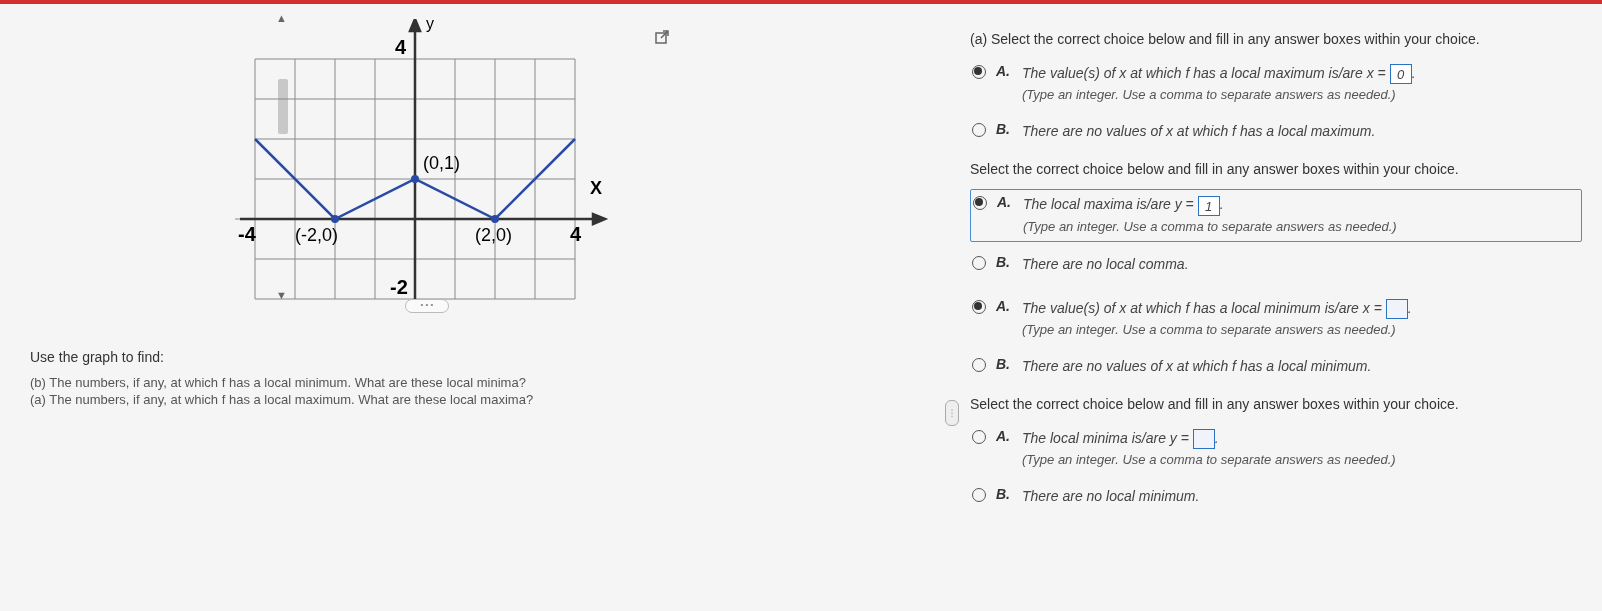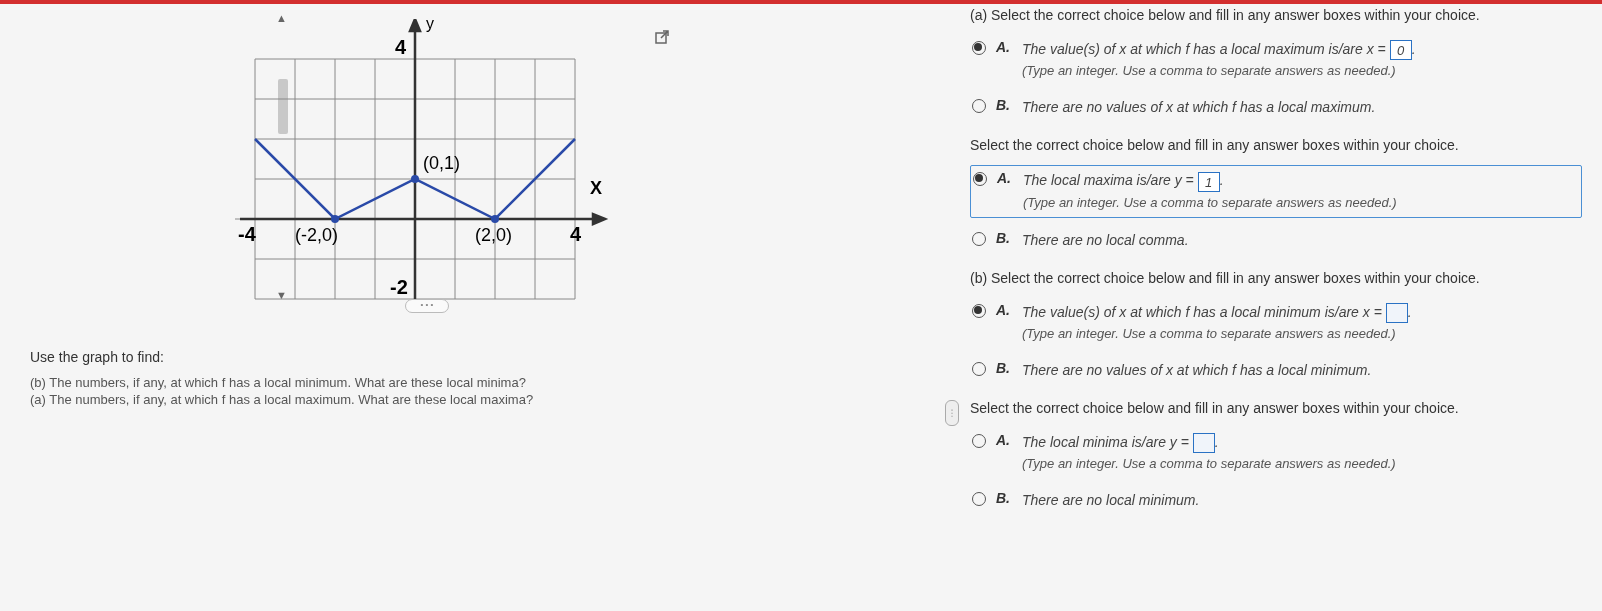--- a/index.html
+++ b/index.html
@@ -1,20 +1,20 @@
 <!DOCTYPE html>
 <html><head>
 <meta charset="utf-8">
 <style>
   * { box-sizing: border-box; margin: 0; padding: 0; }
   body { font-family: Arial, sans-serif; font-size: 14px; color: #333; background: #f5f5f5; width: 1602px; height: 611px; overflow: hidden; position: relative; }
   .top-bar { height: 4px; background: #d32f2f; }
   .container { display: flex; height: 607px; }
   .left-panel { width: 950px; padding: 15px 20px; position: relative; }
-  .right-panel { flex: 1; padding: 3px 20px; }
+  .right-panel { flex: 1; padding: 27px 20px; }
   .graph-area { position: relative; width: 390px; height: 290px; margin-left: 200px; }
   .graph-svg { width: 100%; height: 100%; }
   .popout-icon { position: absolute; top: 25px; right: 280px; cursor: pointer; }
   .problem-text { margin-top: 40px; padding-left: 10px; }
   .problem-heading { font-size: 14px; margin-bottom: 10px; }
   .problem-line { font-size: 13px; color: #555; margin-bottom: 2px; }
   .question-block { margin-bottom: 15px; }
   .question-prompt { font-size: 14px; margin-bottom: 12px; color: #333; }
   .choice-row { display: flex; align-items: flex-start; margin-bottom: 8px; padding: 4px 2px; }
   .choice-row.selected-box { border: 1.5px solid #4a8fd4; border-radius: 2px; }
@@ -141,21 +141,20 @@
         </div>
       </div>
       <div class="choice-row">
         <div class="radio"></div>
         <div class="choice-letter">B.</div>
         <div class="choice-content">There are no local comma.</div>
       </div>
     </div>
 
     <div class="question-block">
-      <div class="question-prompt">(b) Select the correct choice below and fill in any answer boxes within your choice.</div>
       <div class="choice-row">
         <div class="radio checked"></div>
         <div class="choice-letter">A.</div>
         <div class="choice-content">
           <span>The value(s) of x at which f has a local minimum is/are x =</span>
           <span class="answer-input empty"></span>.<br>
           <span class="hint">(Type an integer. Use a comma to separate answers as needed.)</span>
         </div>
       </div>
       <div class="choice-row">

